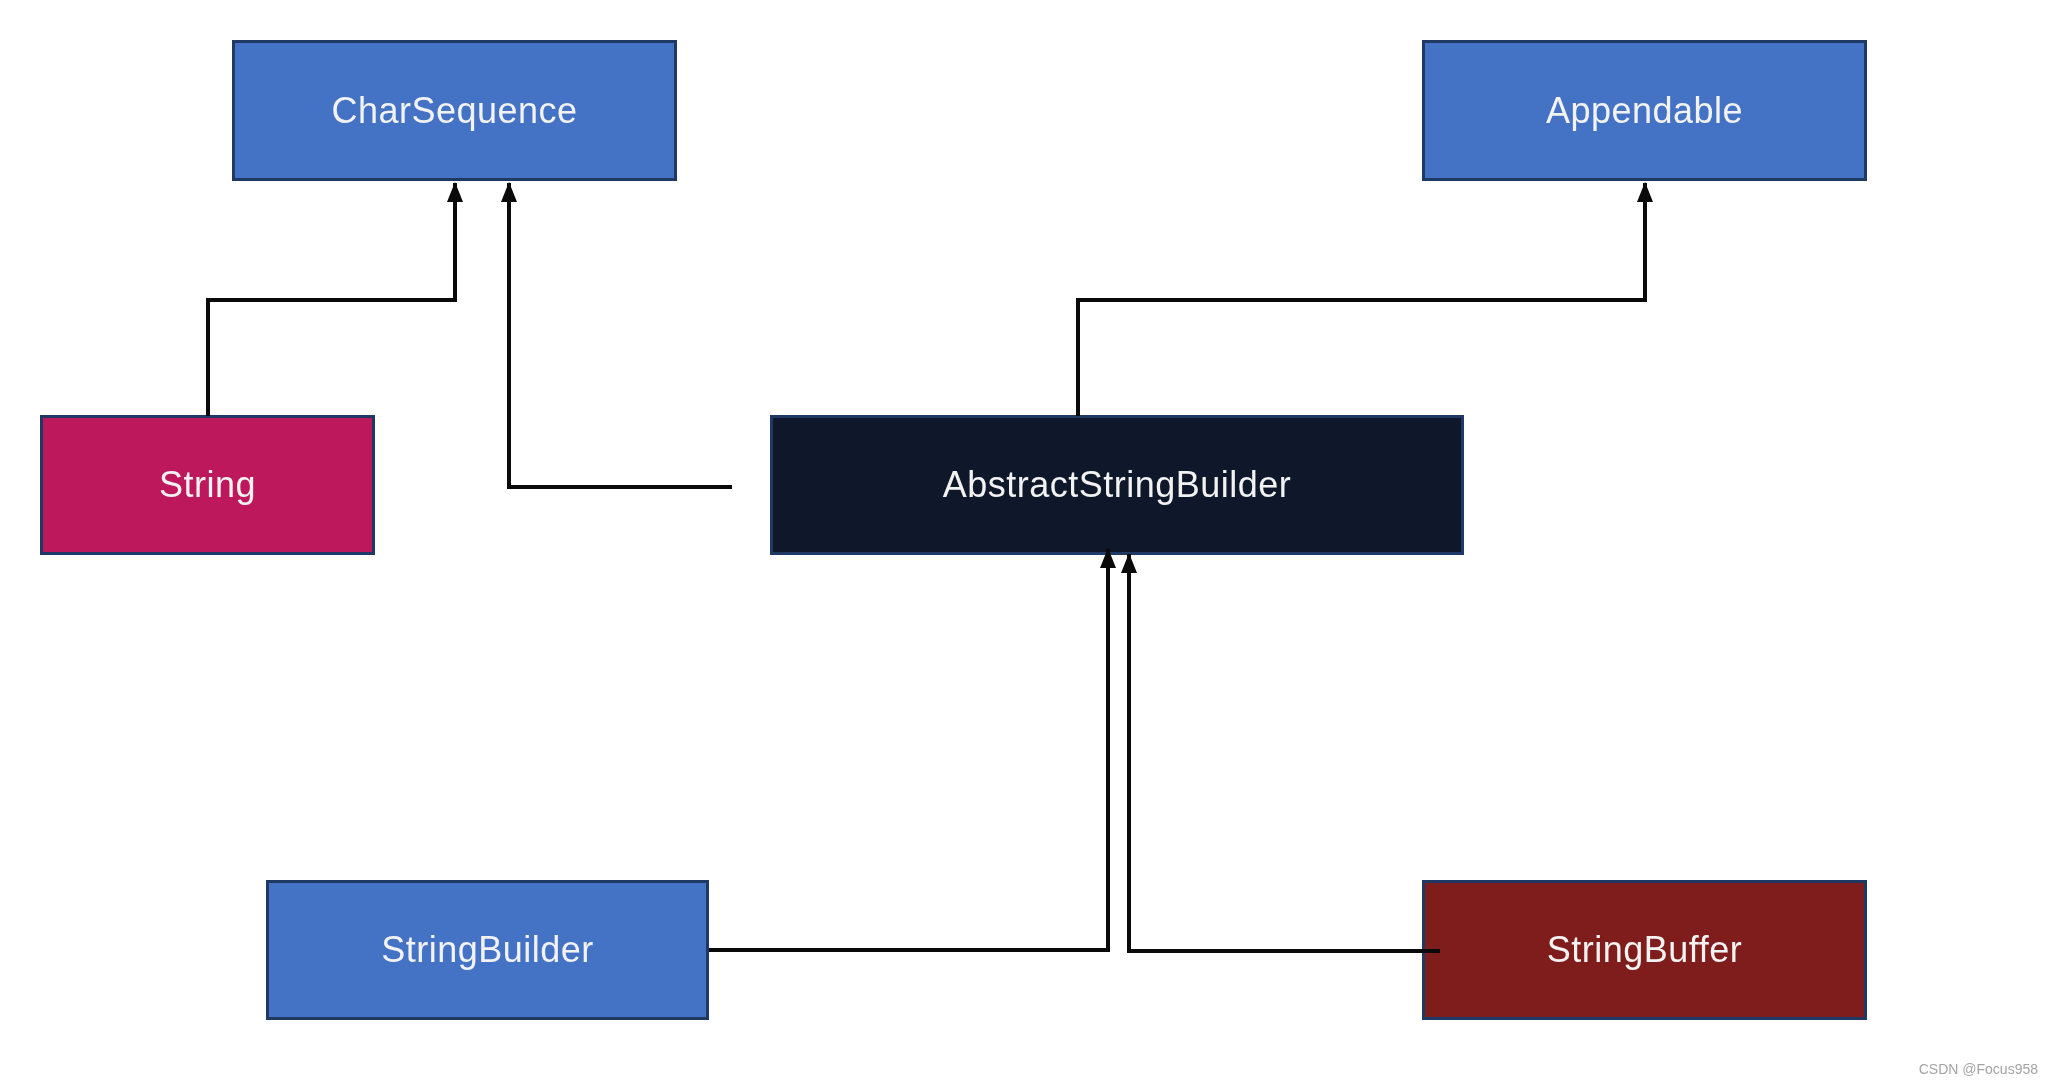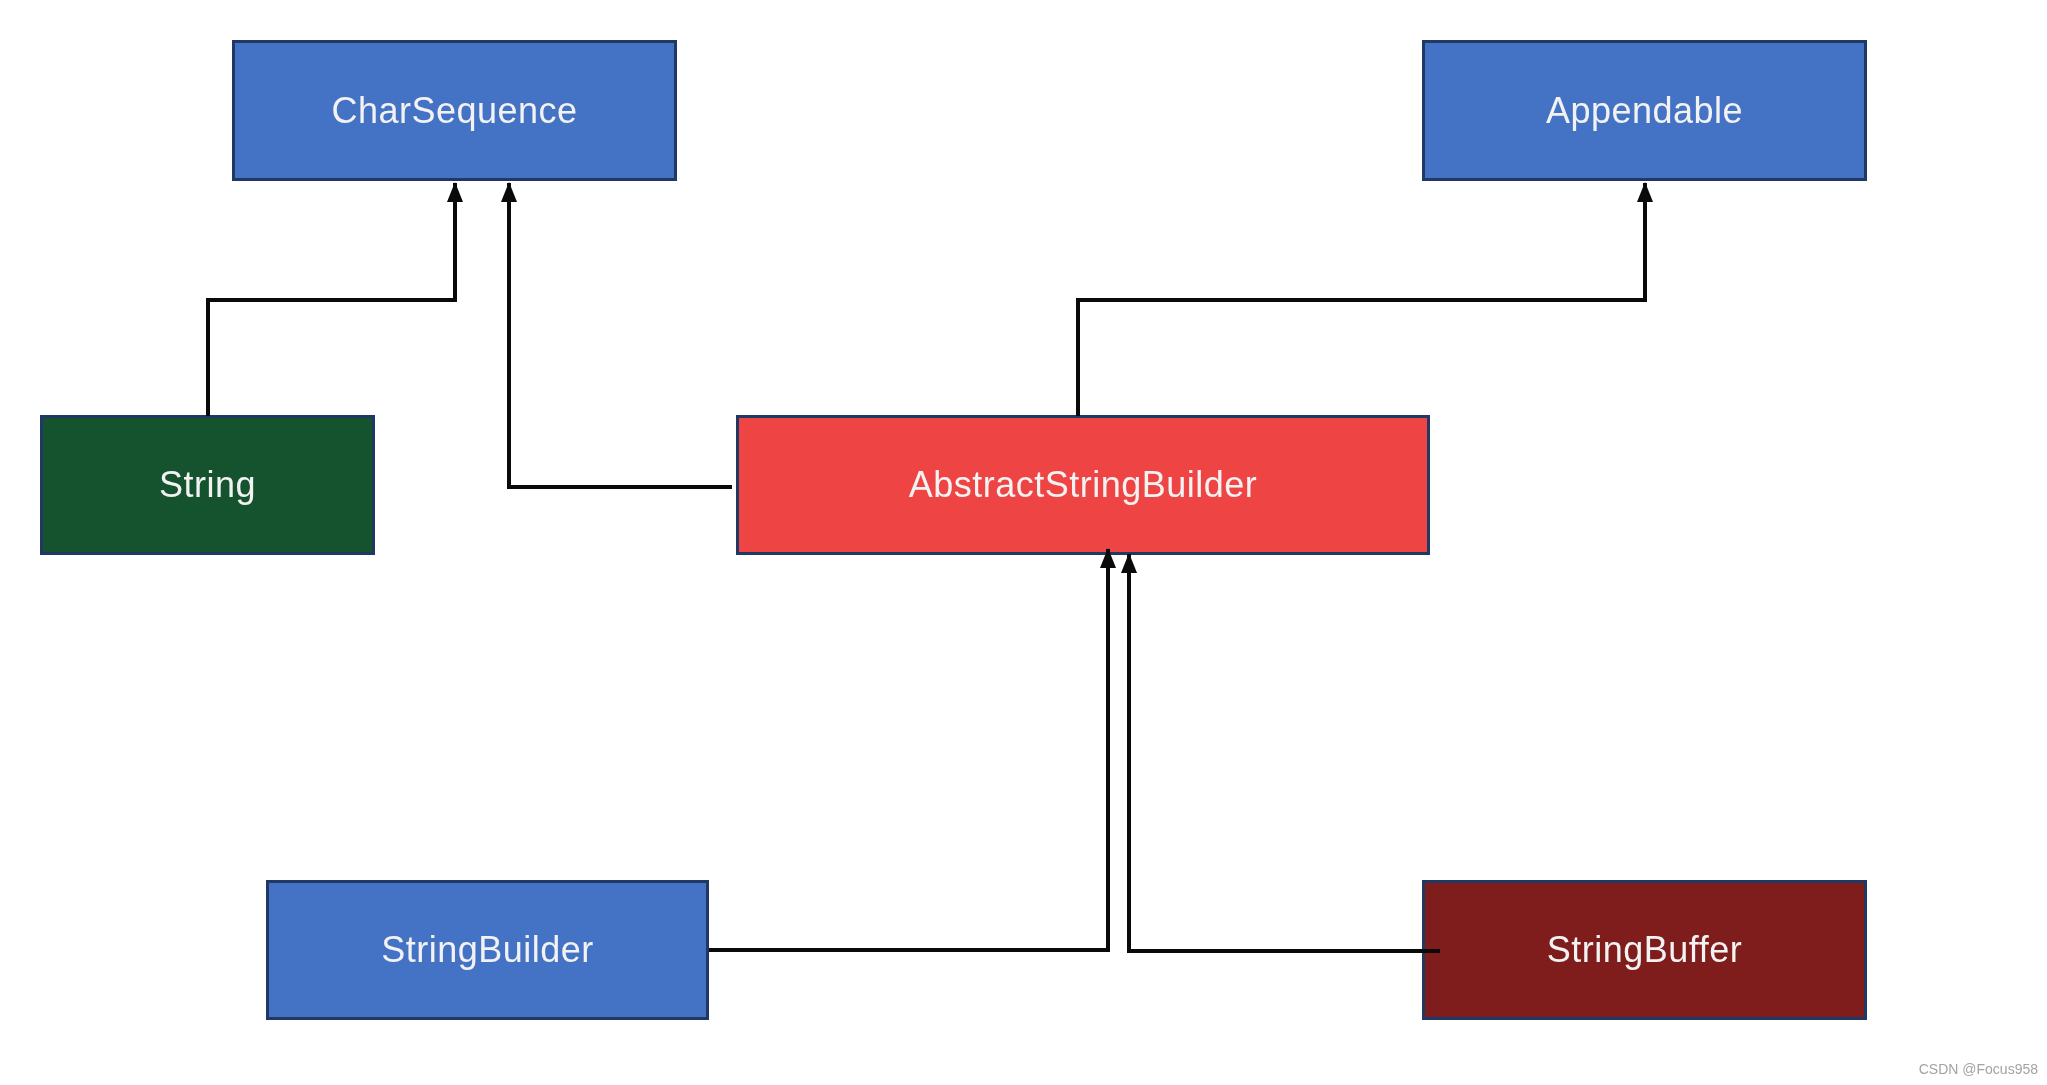--- a/index.html
+++ b/index.html
@@ -50,24 +50,24 @@
 
 <div class="canvas" style="background: rgb(255, 255, 255);">
 
   <div id="node-layer">
       <div class="node" style="left: 232px; top: 40px; width: 445px; height: 141px; background: rgb(68, 114, 196); border: 3px solid rgb(31, 56, 100);">
         <span class="node-label" style="color: rgb(242, 242, 242);">CharSequence</span>
       </div>
       <div class="node" style="left: 1422px; top: 40px; width: 445px; height: 141px; background: rgb(68, 114, 196); border: 3px solid rgb(31, 56, 100); text-align: center;">
         <span class="node-label" style="color: rgb(242, 242, 242);">Appendable</span>
       </div>
-      <div class="node" style="left: 40px; top: 415px; width: 335px; height: 140px; background: #14532d; border: 3px solid rgb(31, 56, 100);">
+      <div class="node" style="left: 40px; top: 415px; width: 335px; height: 140px; background: #be185d; border: 3px solid rgb(31, 56, 100);">
         <span class="node-label" style="color: rgb(242, 242, 242);">String</span>
       </div>
-      <div class="node" style="left: 736px; top: 415px; width: 694px; height: 140px; background: #ef4444; border: 3px solid rgb(31, 56, 100);">
+      <div class="node" style="left: 770px; top: 415px; width: 694px; height: 140px; background: #0f172a; border: 3px solid rgb(31, 56, 100);">
         <span class="node-label" style="color: rgb(242, 242, 242);">AbstractStringBuilder</span>
       </div>
       <div class="node" style="left: 266px; top: 880px; width: 443px; height: 140px; background: rgb(68, 114, 196); border: 3px solid rgb(31, 56, 100); text-align: right;">
         <span class="node-label" style="color: rgb(242, 242, 242);">StringBuilder</span>
       </div>
       <div class="node" style="left: 1422px; top: 880px; width: 445px; height: 140px; background: #7f1d1d; border: 3px solid rgb(31, 56, 100);">
         <span class="node-label" style="color: rgb(242, 242, 242);">StringBuffer</span>
       </div>
     </div>
 

